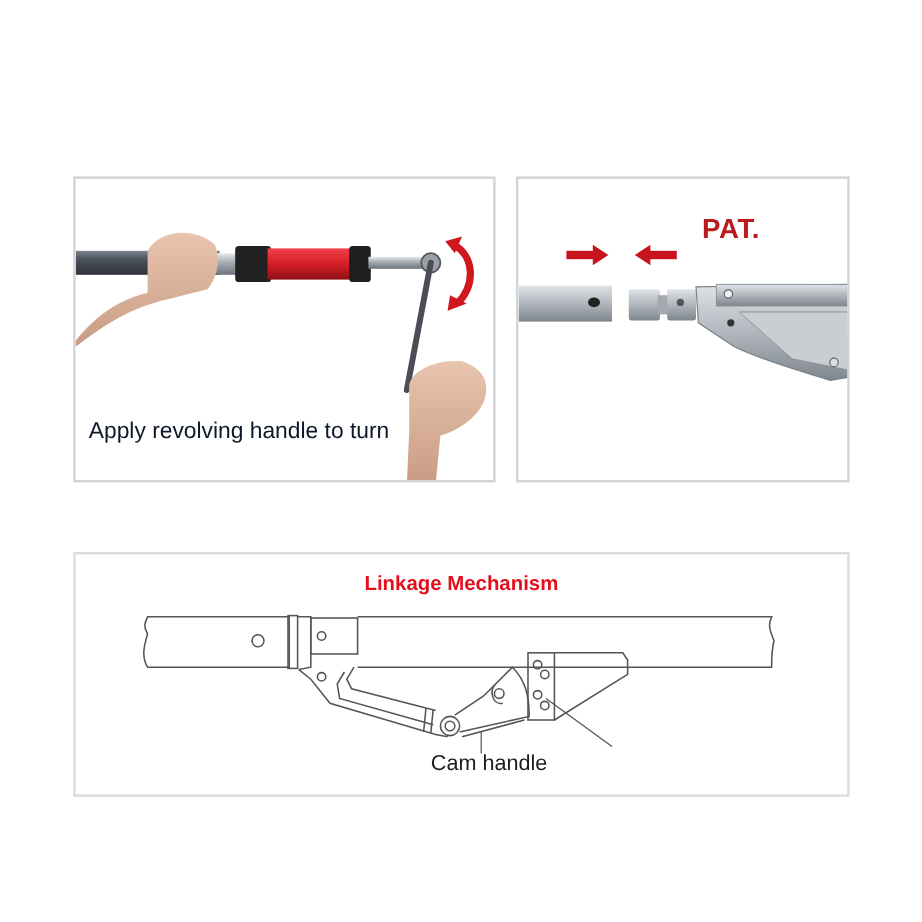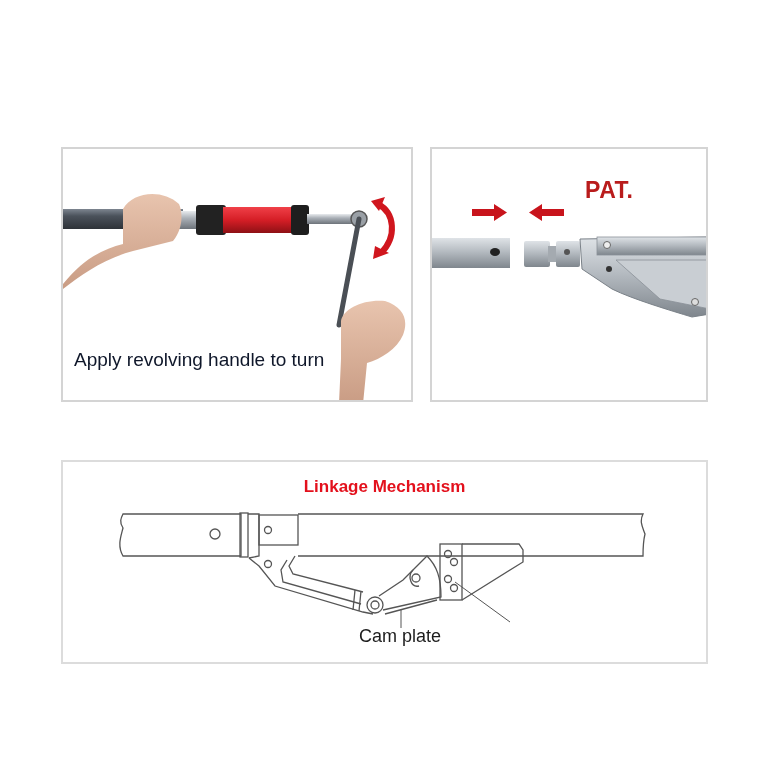--- a/index.html
+++ b/index.html
@@ -146,14 +146,14 @@
     <circle cx="385" cy="92" r="3.5"></circle>
     <circle cx="391" cy="100" r="3.5"></circle>
     <circle cx="385" cy="117" r="3.5"></circle>
     <circle cx="391" cy="126" r="3.5"></circle>
 
     <path d="M399 138 L 460 100 L 460 88 L 456 82 L 399 82"></path>
 
     <line x1="338" y1="148" x2="338" y2="166" stroke-width="1"></line>
     <line x1="392" y1="120" x2="447" y2="160" stroke-width="1"></line>
   </svg>
-  <div class="label-c" id="lbl-cam">Cam plate</div>
+  <div class="label-c" id="lbl-cam">Cam handle</div>
 </div>
 
 </body></html>

